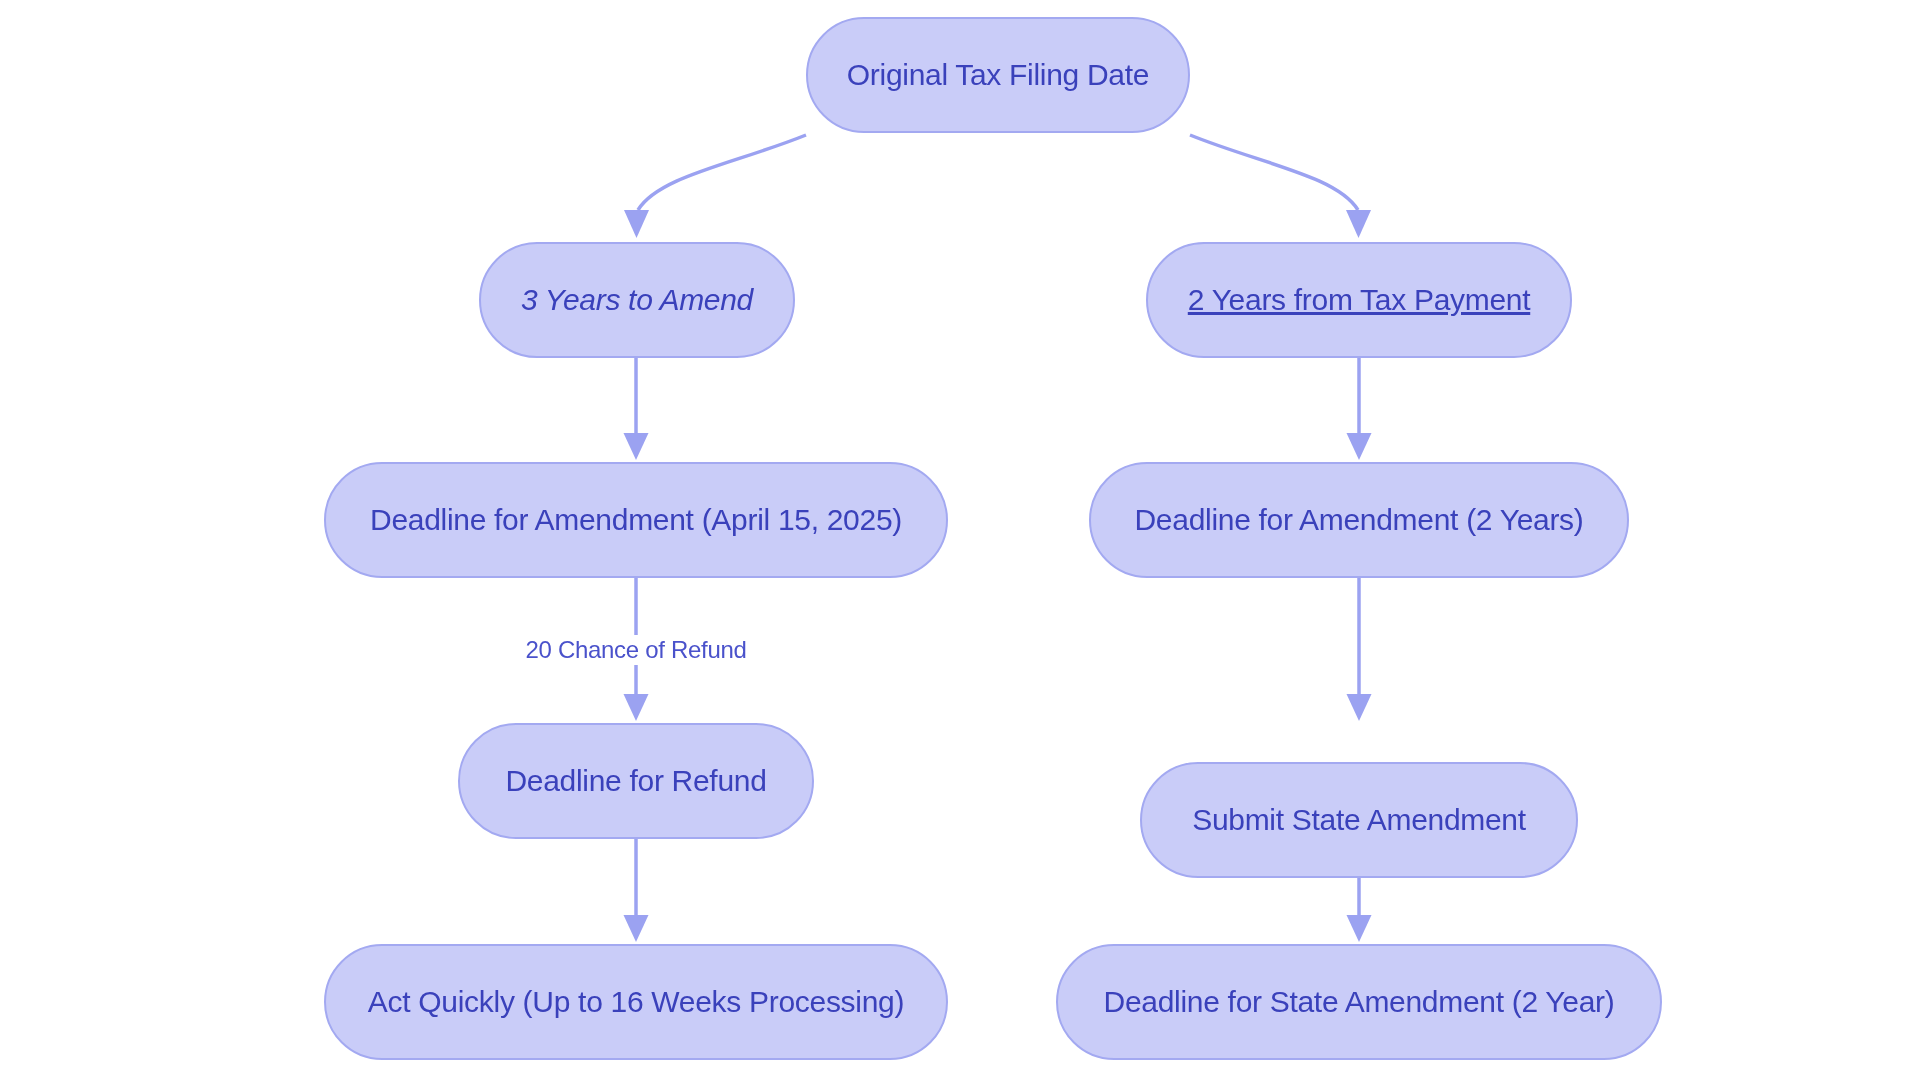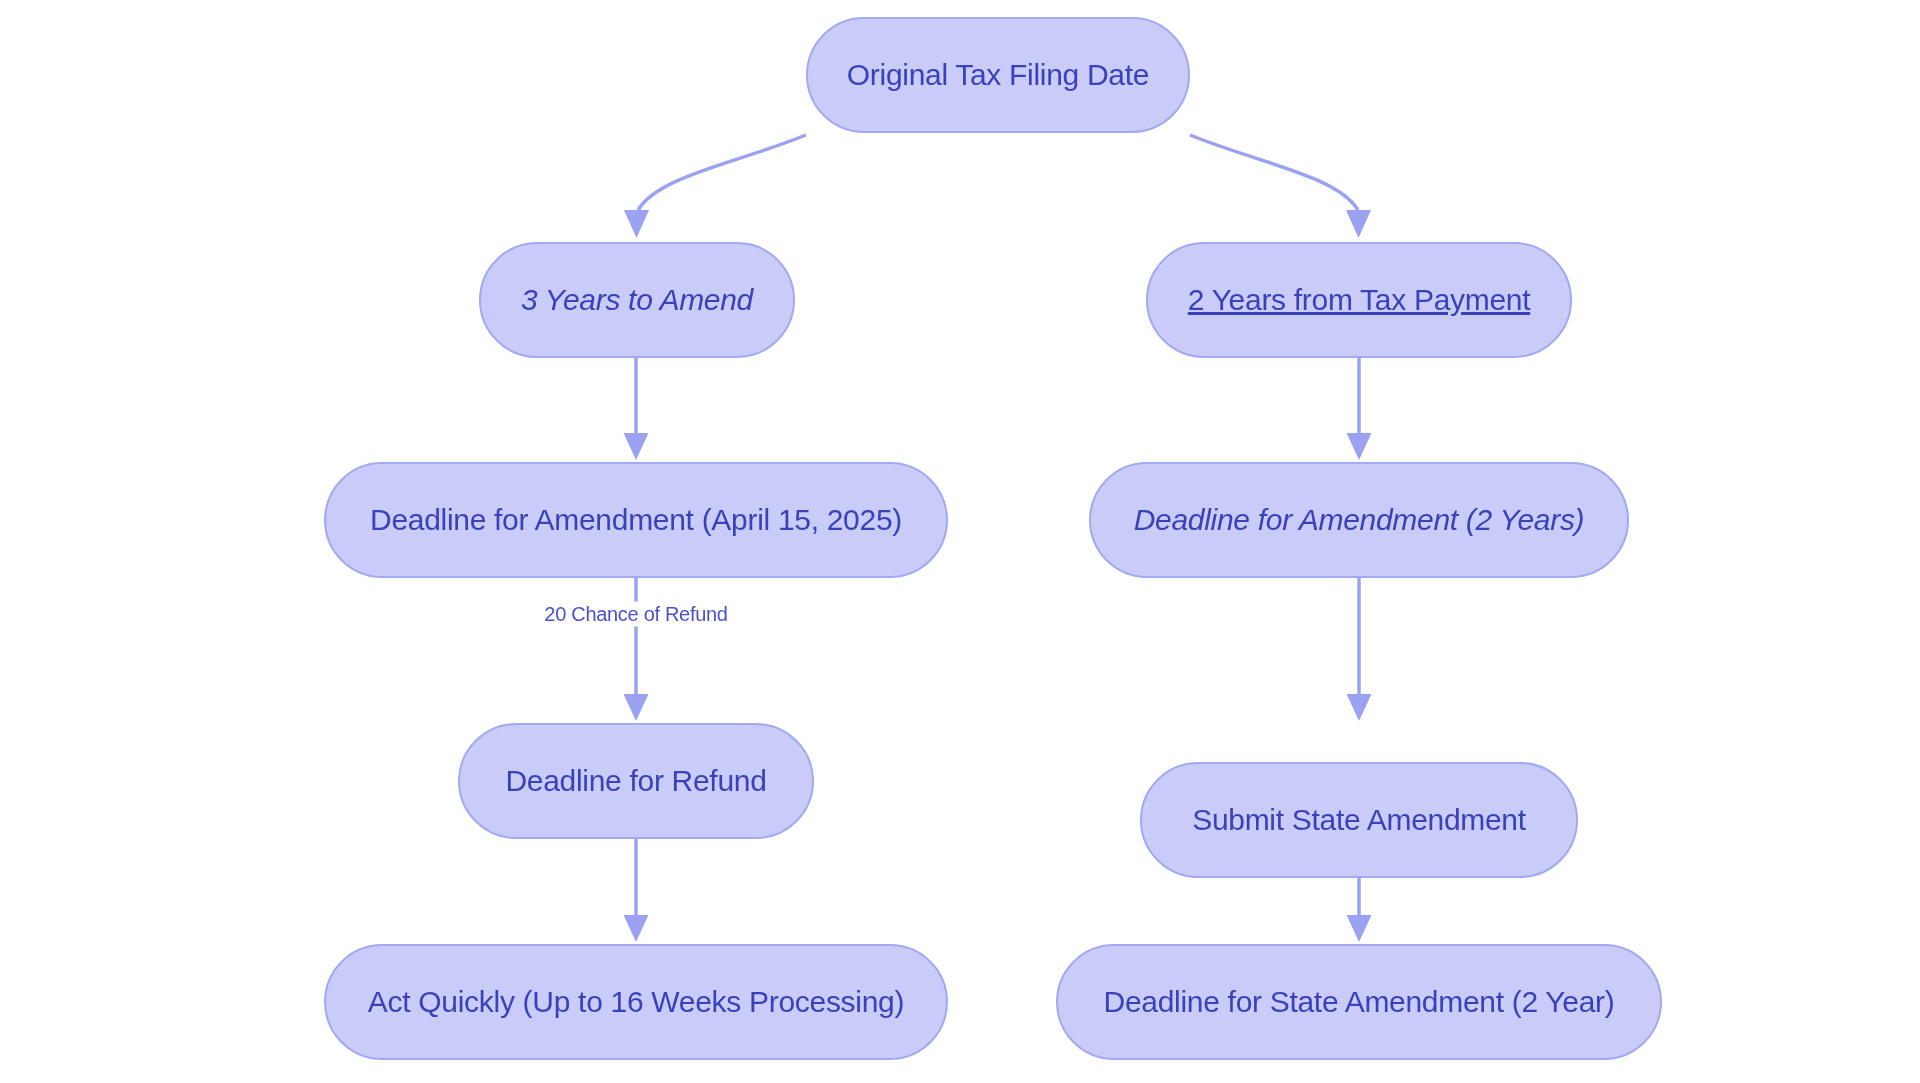--- a/index.html
+++ b/index.html
@@ -46,33 +46,33 @@
     color: var(--node-text, #3a41bb);
     font-size: 30px;
     letter-spacing: -0.3px;
     white-space: nowrap;
     text-align: center;
   }
   .node-original        { left: 772px;  top: 17px;  width: 384px; }
   .node-three-years     { left: 445px;  top: 242px; width: 316px; font-style: italic; }
   .node-two-years       { left: 1112px; top: 242px; width: 426px; text-decoration: underline; }
   .node-deadline-april  { left: 290px;  top: 462px; width: 624px; }
-  .node-deadline-2years { left: 1055px; top: 462px; width: 540px; font-style: italic; }
+  .node-deadline-2years { left: 1055px; top: 462px; width: 540px; }
   .node-potential       { left: 424px;  top: 723px; width: 356px; }
   .node-submit-state    { left: 1106px; top: 762px; width: 438px; }
   .node-act-quickly     { left: 290px;  top: 944px; width: 624px; }
   .node-deadline-state  { left: 1022px; top: 944px; width: 606px; }
   .edge-label {
     position: absolute;
     left: 602px;
-    top: 614px;
+    top: 650px;
     transform: translate(-50%, -50%);
     background: var(--edge-label-bg, #ffffff);
     color: var(--edge-label-text, #4a52cb);
-    font-size: 20px;
+    font-size: 24px;
     letter-spacing: -0.3px;
     white-space: nowrap;
     padding: 1px 6px;
   }
 </style>
 </head>
 <body>
 
 <div class="canvas">
 

